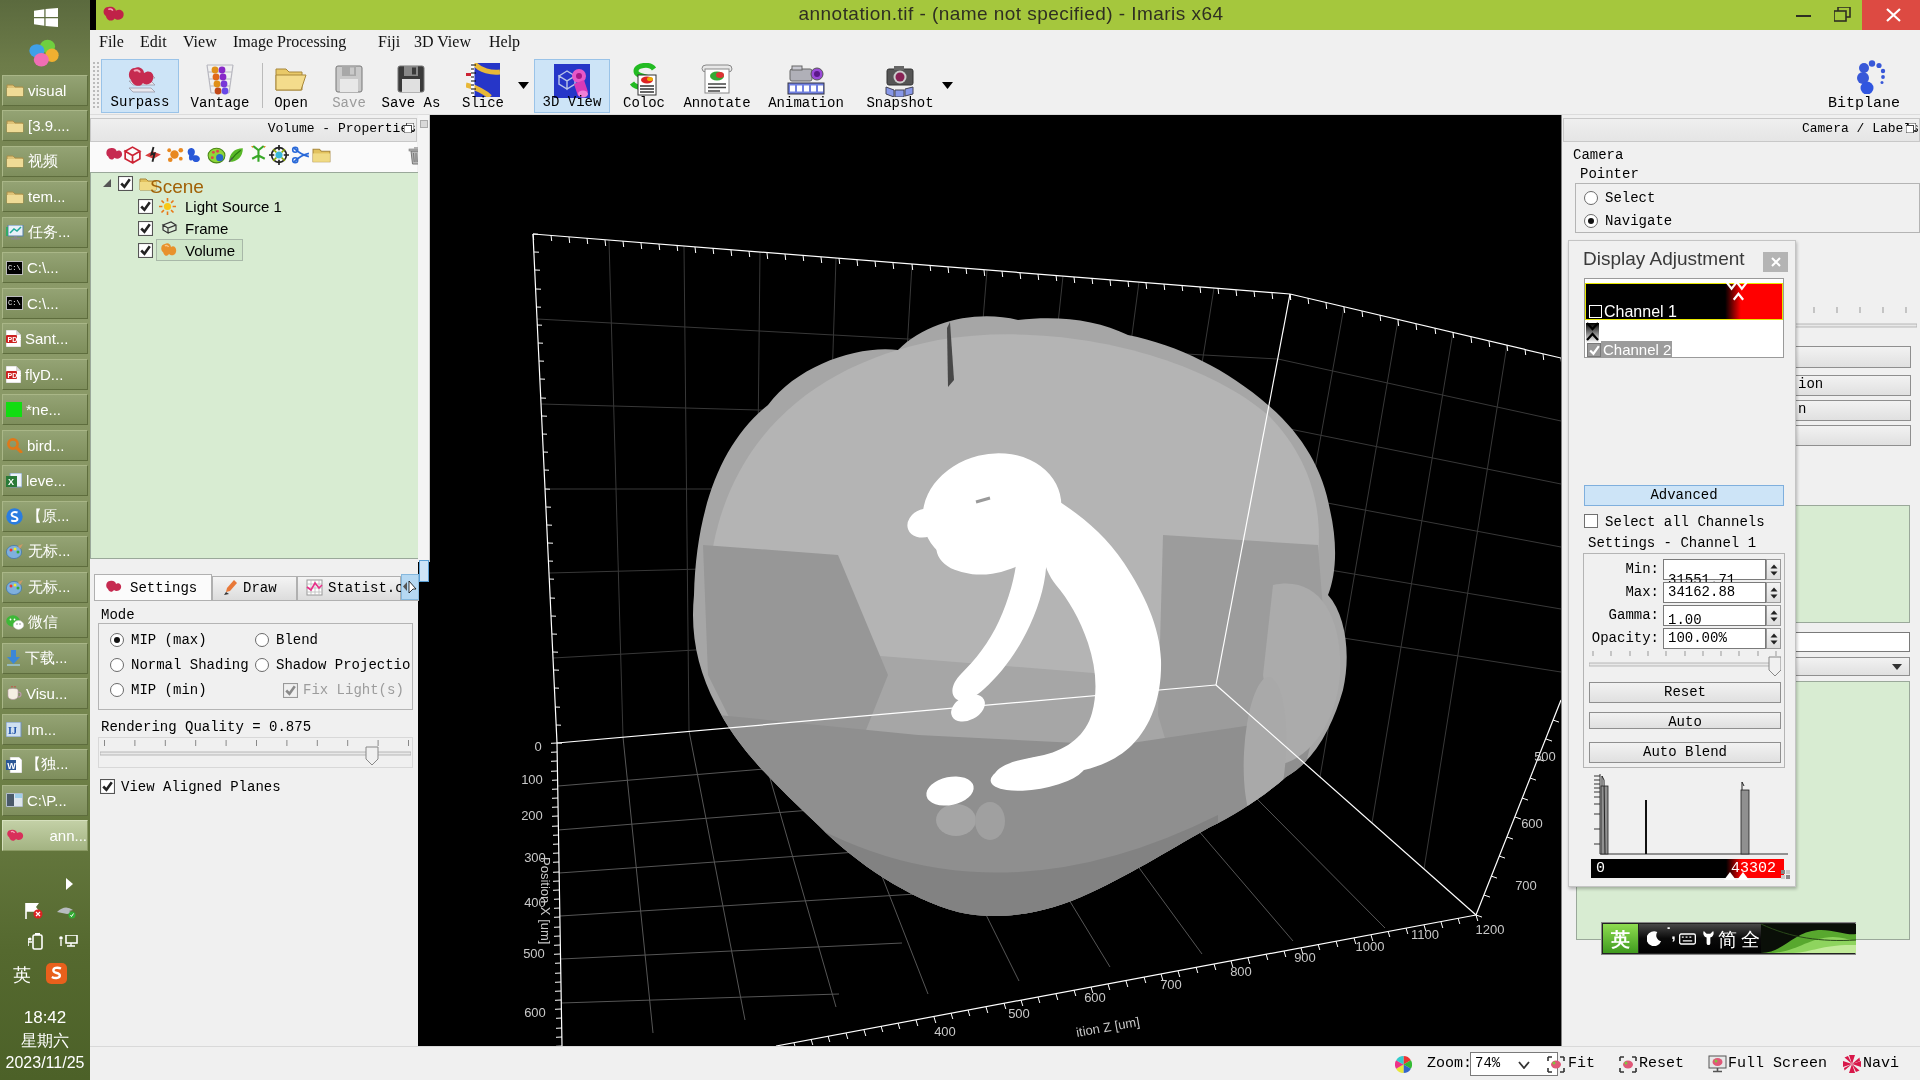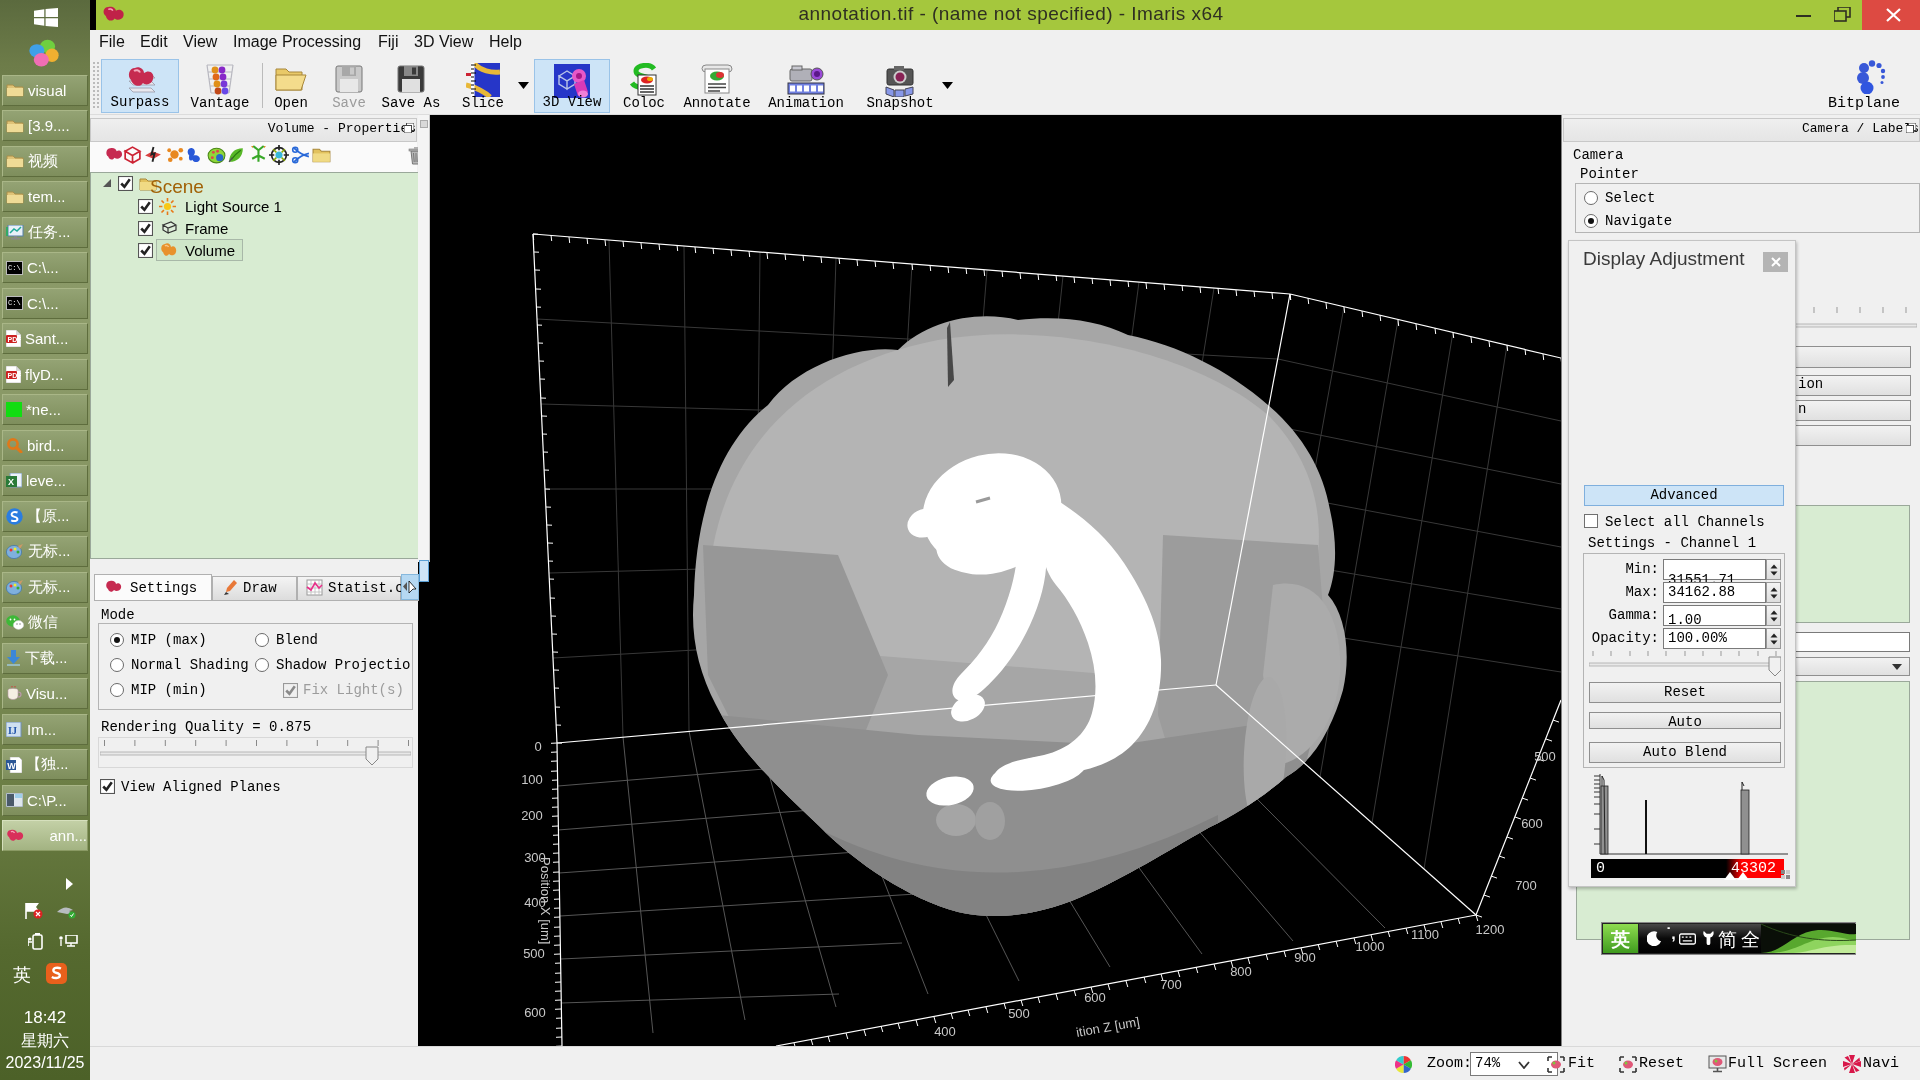--- a/index.html
+++ b/index.html
@@ -11,21 +11,21 @@
   background:linear-gradient(180deg,#5b6a3e 0%,#6d7c49 6%,#8d9c6a 28%,#849360 52%,#6d7f46 72%,#55692f 88%,#4c6128 100%); }
 .sbitem { position:absolute; left:2px; width:86px; height:31px;
   background:linear-gradient(180deg,#94a374,#7e8e5c);
   border:1px solid #a9b687; border-right-color:#5e6d3d; border-bottom-color:#5e6d3d;
   color:#fff; font-size:15px; display:flex; align-items:center; gap:4px; padding-left:3px; white-space:nowrap; overflow:hidden;}
 .sbitem svg { flex:0 0 auto; }
 .sbsel { background:linear-gradient(180deg,#c3d0a6,#a3b382) !important; border-color:#d6e0bd #8a9a64 #8a9a64 #d6e0bd !important;justify-content:space-between;}
 #titlebar { position:absolute; left:96px; top:0; width:1830px; height:30px; background:#a5c73d; }
 #titletext { position:absolute; left:515px; top:3px; width:800px; text-align:center; font-size:19px; letter-spacing:0.45px; color:#2f2f22; }
 #menubar { position:absolute; left:90px; top:30px; width:1830px; height:28px; background:#f0f0f0;}
-.menuitem { position:absolute; top:3px; font-size:16px; color:#111; }
+.menuitem { position:absolute; top:3px; font-size:16px; color:#111;font-family:Liberation Serif, serif; }
 #toolbar { position:absolute; left:90px; top:58px; width:1830px; height:57px; background:#f0f0f0; border-bottom:1px solid #dcdcdc;}
 .tbtn { position:absolute; top:1px; height:54px; }
 .tbtn .lbl { position:absolute; bottom:2px; width:100%; text-align:center; font-size:14px; font-family:"Liberation Mono",monospace; color:#000; }
 .tbtn .ic { position:absolute; top:4px; left:50%; transform:translateX(-50%); }
 .tbsel { background:#cde4f7; border:1px solid #9ac3e8; }
 .graytxt { color:#9c9c9c !important; }
 #leftcol { position:absolute; left:90px; top:115px; width:328px; height:931px; background:#f0f0f0; }
 #rightcol { position:absolute; left:1561px; top:115px; width:359px; height:931px; background:#f0f0f0; border-left:1px solid #828282;}
 #statusbar { position:absolute; left:90px; top:1046px; width:1830px; height:34px; background:#f0f0f0; border-top:1px solid #d9d9d9; font-family:"Liberation Mono",monospace; font-size:15px; color:#000;}
 .ptitle { position:absolute; background:linear-gradient(180deg,#efefef,#e5e5e5); border:1px solid #c8c8c8; font-family:"Liberation Mono",monospace; font-size:13px; color:#000;text-align:right; }
@@ -923,20 +923,45 @@
 <svg class="abs" style="left:330px;top:549px" width="10" height="6" viewBox="0 0 10 6">
       <path d="M0 0 h10 l-5 6z" fill="#333"></path>
     </svg>
 <div class="abs" style="left:14px;top:566px;width:334px;height:259px;background:#d8ecd2;border:1px solid #9aa89a"></div>
 <div class="abs" style="left:6px;top:125px;width:228px;height:647px;background:#f0f0f0;border:1px solid #c4c4c4;box-shadow:1px 2px 3px rgba(0,0,0,0.25)">
 <div class="abs" style="left:14px;top:7px;font-size:19px;color:#3a3a3a">Display Adjustment</div>
 <div class="abs" style="left:194px;top:11px;width:25px;height:20px;background:#b4b4b4"></div>
 <svg class="abs" style="left:202px;top:16px" width="10" height="10" viewBox="0 0 10 10">
         <path d="M1 1 L9 9 M9 1 L1 9" stroke="#fff" stroke-width="2"></path>
       </svg>
+<div class="abs" style="left:15px;top:37px;width:200px;height:80px;background:#fff;border:1px solid #9a9a9a">
+<div class="abs" style="left:0px;top:4px;width:198px;height:37px;background:linear-gradient(90deg,#000 0%,#000 71%,#f00 79%,#f00 100%);border:1px solid #e8e800"></div>
+<div class="abs" style="left:4px;top:26px;width:13px;height:13px;border:1px solid #fff"></div>
+<div class="abs" style="left:19px;top:24px;font-size:16px;color:#fff">Channel 1</div>
+<svg class="abs" style="left:141px;top:2px" width="24" height="22" viewBox="0 0 28 24">
+          <g stroke="#fff" stroke-width="2.6" fill="none">
+            <path d="M1 1 L6.5 8 L12 1"></path>
+            <path d="M13 1 L18.5 8 L24 1"></path>
+            <path d="M9 21 L14.5 14 L20 21"></path>
+          </g>
+        </svg>
+<div class="abs" style="left:1px;top:44px;width:13px;height:20px;background:linear-gradient(180deg,#000,#fff)"></div>
+<svg class="abs" style="left:1px;top:42px" width="13" height="21" viewBox="0 0 13 21">
+          <g stroke="#000" stroke-width="2.2" fill="none">
+            <path d="M1 2 L6.5 8 L12 2"></path>
+            <path d="M1 19 L6.5 13 L12 19"></path>
+          </g>
+        </svg>
+<div class="abs" style="left:2px;top:64px;width:14px;height:14px;background:#9a9a9a;border:1px solid #777"></div>
+<svg class="abs" style="left:3px;top:65px" width="13" height="13" viewBox="0 0 12 12">
+          <path d="M2 6 L5 9 L10 2" stroke="#fff" stroke-width="2" fill="none"></path>
+        </svg>
+<div class="abs" style="left:16px;top:62px;width:71px;height:17px;background:#9c9c9c"></div>
+<div class="abs" style="left:18px;top:62px;font-size:15px;color:#fff">Channel 2</div>
+</div>
 <div class="btn" style="left:15px;top:244px;width:200px;height:21px;background:#cde4f7;border-color:#7fafdd;padding-top:1px">Advanced</div>
 <div class="checkbox" style="left:15px;top:273px"></div>
 <div class="mlabel" style="left:36px;top:273px">Select all Channels</div>
 <div class="mlabel" style="left:19px;top:294px">Settings - Channel 1</div>
 <div class="groupbox" style="left:14px;top:312px;width:202px;height:215px"></div>
 <div class="mlabel" style="left:20px;top:320px;width:70px;text-align:right">Min:</div>
 <div class="input" style="left:94px;top:318px;width:103px;height:21px;padding-top:12px">31551.71</div>
 <div class="abs" style="left:197px;top:318px;width:15px;height:21px;background:linear-gradient(180deg,#f4f4f4,#ddd);border:1px solid #999"></div>
 <svg class="abs" style="left:201px;top:323px" width="8" height="12" viewBox="0 0 8 12">
         <path d="M0.5 4.5 L4 0.5 L7.5 4.5Z" fill="#222"></path>

